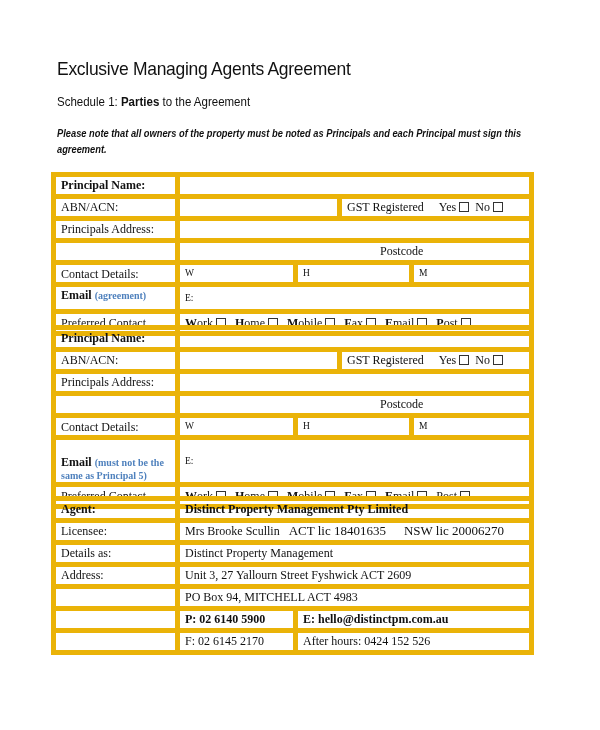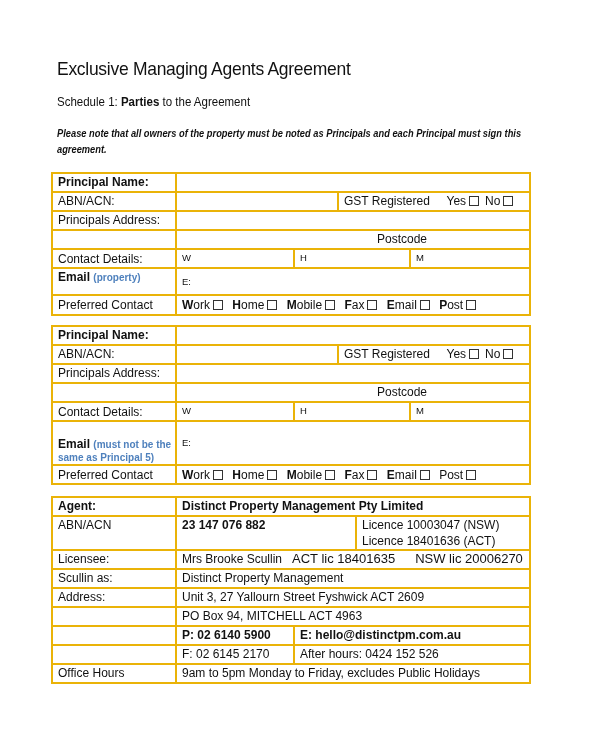--- a/index.html
+++ b/index.html
@@ -2,21 +2,21 @@
 <html><head>
 <meta charset="utf-8">
 <style>
   html, body { margin:0; padding:0; background:#fff; }
   body { width:600px; height:730px; position:relative; overflow:hidden;
          font-family:"Liberation Sans", sans-serif; color:#111; }
   .title { position:absolute; left:57px; top:58px; font-size:19px; letter-spacing:-0.3px; transform:scaleX(0.92); transform-origin:left; }
   .subtitle { position:absolute; left:57px; top:95px; font-size:12.5px; transform:scaleX(0.92); transform-origin:left; }
   .note { position:absolute; left:57px; top:126px; width:500px; font-size:10px; font-weight:bold; font-style:italic; line-height:16px; transform:scaleX(0.93); transform-origin:left; }
   table { position:absolute; left:51px; border-collapse:collapse; table-layout:fixed; font-size:12px; }
-  td { border:2px solid #eab308; padding:0 0 0 5px; height:17px; vertical-align:top; white-space:nowrap; overflow:hidden; line-height:16px; }
+  td { border:5px solid #eab308; padding:0 0 0 5px; height:17px; vertical-align:top; white-space:nowrap; overflow:hidden; line-height:16px;font-family:Liberation Serif, serif; }
   .b { font-weight:bold; }
   .blue { color:#4f81bd; font-weight:bold; font-size:10px; }
   .small { font-size:13px; }
   .box { display:inline-block; width:8px; height:8px; border:1px solid #333; margin:0 6px 0 3px; vertical-align:-1px; }
   .tbl1 { top:172px; width:478px; }
   .tbl2 { top:325px; width:478px; }
   .tbl3 { top:496px; width:478px; }
   .hc { font-size:9.5px; }
   .vm { vertical-align:middle; }
 </style>
@@ -53,21 +53,21 @@
         <td></td>
         <td colspan="4" style="padding-left:200px"><span>Postcode</span></td>
       </tr>
   <tr>
         <td class="vm">Contact Details:</td>
     <td class="hc"><span>W</span></td>
     <td colspan="2" class="hc"><span>H</span></td>
     <td class="hc"><span>M</span></td>
       </tr>
   <tr style="height:27px">
-        <td><b>Email</b> <span class="blue">(property)</span></td>
+        <td><b>Email</b> <span class="blue">(agreement)</span></td>
     <td colspan="4" class="hc vm"><span>E:</span></td>
       </tr>
   <tr style="height:20px">
         <td class="vm">Preferred Contact</td>
     <td colspan="4" class="vm">
       <b>W</b><span>ork</span><span class="box"></span>
       <b>H</b><span>ome</span><span class="box"></span>
       <b>M</b><span>obile</span><span class="box"></span>
       <b>F</b><span>ax</span><span class="box"></span>
       <b>E</b><span>mail</span><span class="box"></span>
@@ -132,52 +132,40 @@
       <col style="width:124px">
       <col style="width:118px">
       <col style="width:62px">
       <col style="width:174px">
     </colgroup>
   <tbody>
       <tr>
         <td class="b">Agent:</td>
         <td colspan="3" class="b">Distinct Property Management Pty Limited</td>
       </tr>
-  <tr style="height:34px">
-        <td>ABN/ACN</td>
-    <td colspan="2" class="b">23 147 076 882</td>
-    <td>
-          <div>Licence 10003047 (NSW)</div>
-          <div>Licence 18401636 (ACT)</div>
-        </td>
-      </tr>
   <tr>
         <td>Licensee:</td>
     <td colspan="3"><span>Mrs Brooke Scullin</span>&nbsp;&nbsp;&nbsp;<span class="small">ACT lic 18401635</span>&nbsp;&nbsp;&nbsp;&nbsp;&nbsp;&nbsp;<span class="small">NSW lic 20006270</span></td>
       </tr>
   <tr>
-        <td>Scullin as:</td>
+        <td>Details as:</td>
         <td colspan="3">Distinct Property Management</td>
       </tr>
   <tr>
         <td>Address:</td>
         <td colspan="3">Unit 3, 27 Yallourn Street  Fyshwick ACT 2609</td>
       </tr>
   <tr>
         <td></td>
-        <td colspan="3">PO Box 94, MITCHELL ACT 4963</td>
+        <td colspan="3">PO Box 94, MITCHELL ACT 4983</td>
       </tr>
   <tr>
         <td></td>
         <td class="b">P: 02 6140 5900</td>
         <td colspan="2" class="b">E: hello@distinctpm.com.au</td>
       </tr>
   <tr>
         <td></td>
         <td>F: 02 6145 2170</td>
         <td colspan="2">After hours: 0424 152 526</td>
       </tr>
-  <tr>
-        <td>Office Hours</td>
-        <td colspan="3">9am to 5pm Monday to Friday, excludes Public Holidays</td>
-      </tr>
 </tbody>
   </table>
 
 </body></html>

